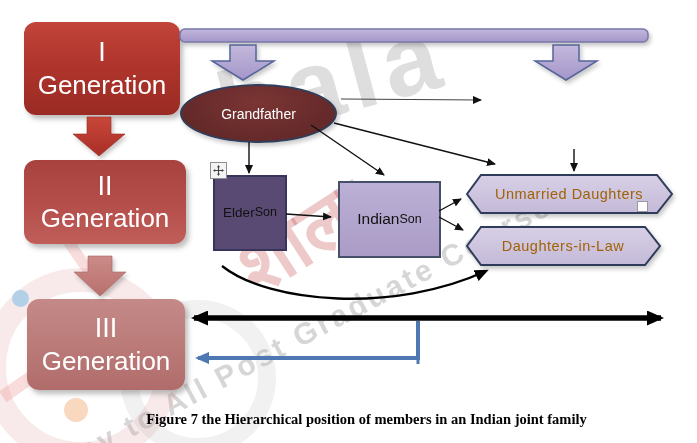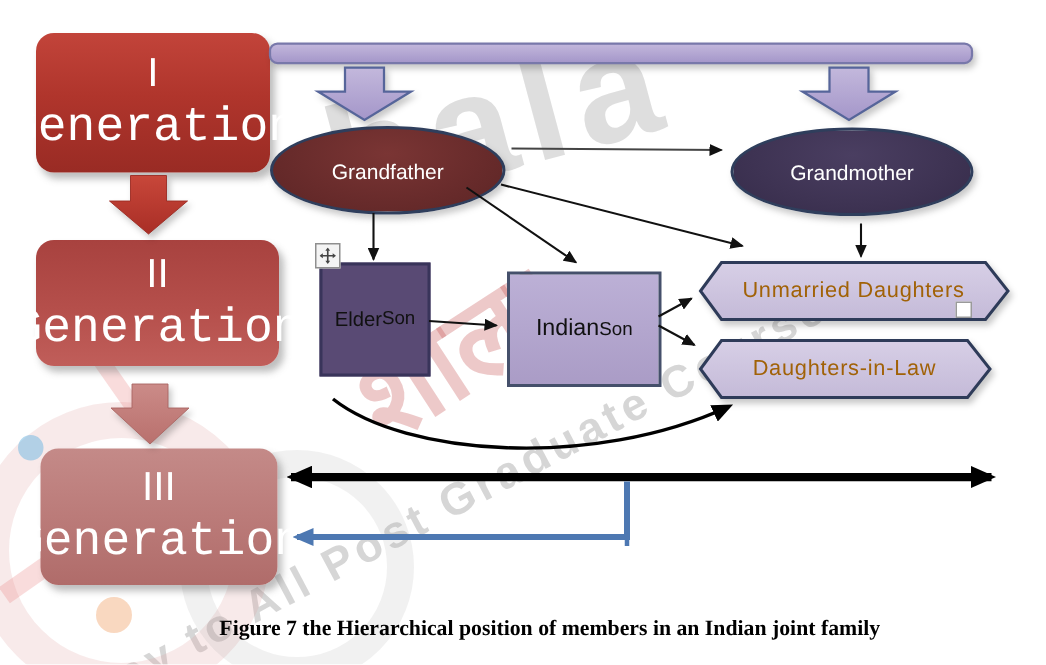--- a/index.html
+++ b/index.html
@@ -23,21 +23,21 @@
   .wm-dot3{left:64px;top:398px;width:24px;height:24px;background:rgba(245,190,150,.6);}
   .wm-stroke{position:absolute;z-index:1;pointer-events:none;background:rgba(235,130,130,.28);}
   .wm-stroke1{left:-8px;top:356px;width:120px;height:13px;transform:rotate(-35deg);}
   .wm-stroke2{left:22px;top:238px;width:95px;height:11px;transform:rotate(55deg);}
 
   
   .gen-box{position:absolute;border-radius:12px;color:#fff;display:flex;flex-direction:column;
            align-items:center;justify-content:center;text-align:center;z-index:2;
            box-shadow:3px 4px 5px rgba(110,110,110,.45);}
   .gen-num{font-size:27px;line-height:1.25;}
-  .gen-label{font-size:32px;line-height:1.2;font-family:Liberation Mono, monospace;}
+  .gen-label{font-size:26px;line-height:1.2;}
   #gen1{left:24px;top:22px;width:156px;height:93px;
         background:linear-gradient(180deg,#c2443a 0%,#b0352c 45%,#992b24 100%);}
   #gen2{left:24px;top:160px;width:162px;height:84px;
         background:linear-gradient(180deg,#a8423f 0%,#b54f4b 55%,#c05e5a 100%);}
   #gen3{left:27px;top:299px;width:158px;height:91px;
         background:linear-gradient(180deg,#c48a88 0%,#bb7b79 50%,#b06c6a 100%);text-align:right;}
 
   .ellipse{position:absolute;border-radius:50%;border:2px solid #2f3e5c;display:flex;
            align-items:center;justify-content:center;color:#fff;font-size:14px;z-index:2;
            box-shadow:2px 3px 4px rgba(120,120,120,.4);}
@@ -99,23 +99,20 @@
     <div class="gen-num">II</div>
     <div class="gen-label">Generation</div>
   </div>
   <div class="gen-box" id="gen3">
     <div class="gen-num">III</div>
     <div class="gen-label">Generation</div>
   </div>
 
   <div class="ellipse" id="grandfather">
     <span>Grandfather</span>
-  </div>
-  <div class="ellipse" id="grandmother">
-    <span>Grandmother</span>
   </div>
   <div class="son-box" id="elder">
     <div class="son-l1">Elder</div>
     <div class="son-l2">Son</div>
   </div>
   <div class="son-box" id="younger">
     <div class="son-l1">Indian</div>
     <div class="son-l2">Son</div>
   </div>
 

